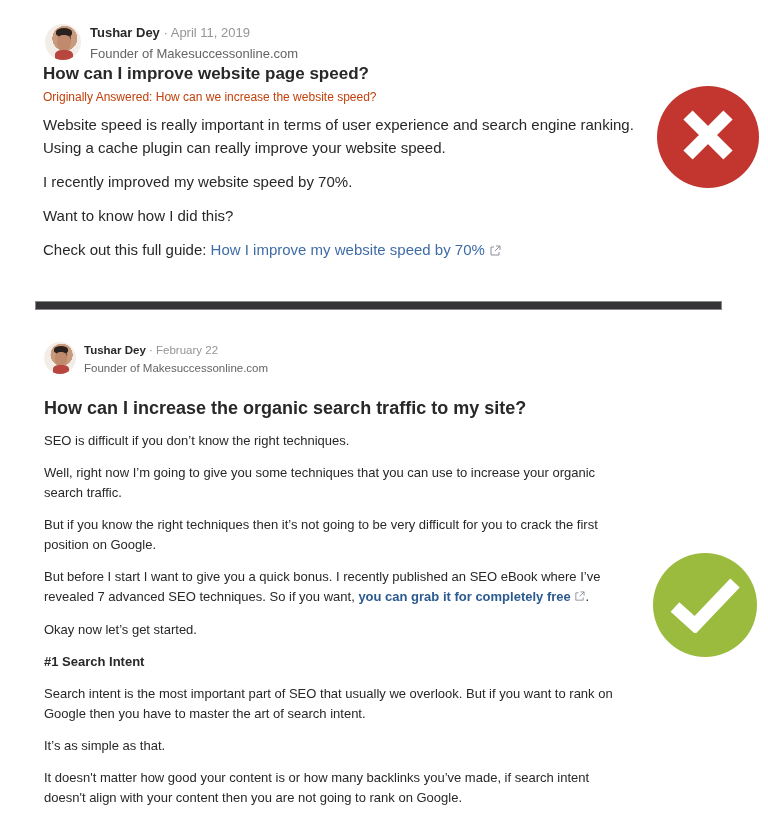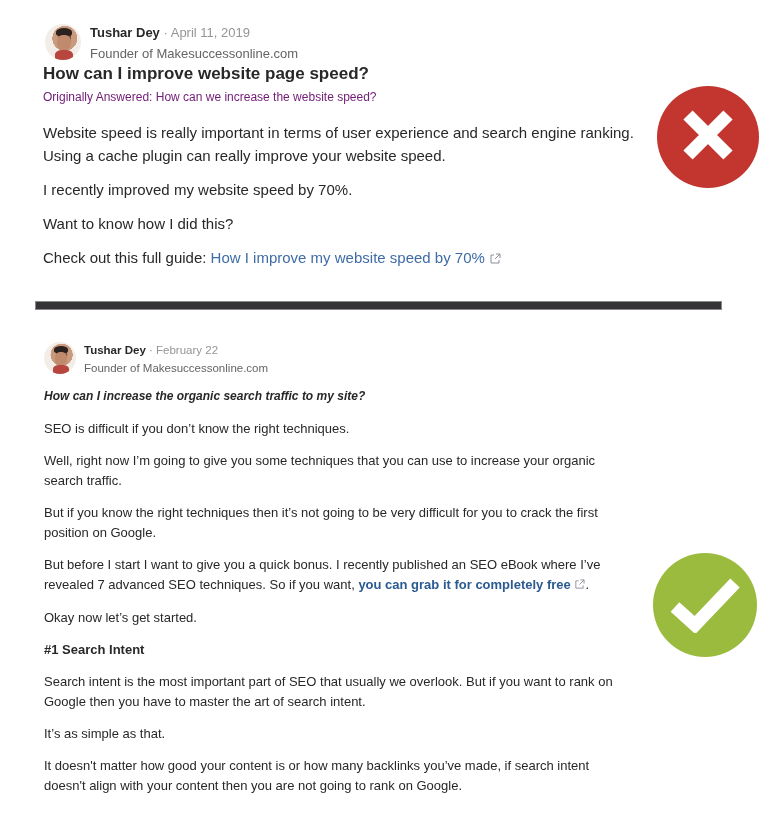--- a/index.html
+++ b/index.html
@@ -28,47 +28,47 @@
       position: absolute; left: 28%; top: 72%; width: 50%; height: 30%;
       background: #b8463e; border-radius: 40% 40% 0 0;
     }
     .author-meta { display: flex; flex-direction: column; }
     .author-line { white-space: nowrap; }
     .author-name { font-weight: bold; color: #282829; }
     .sep, .date { color: #939598; }
     .credential { color: #636466; }
 
     .question { font-weight: bold; color: #282829; }
-    .orig { color: #701a75; }
+    .orig { color: #c2410c; }
     .para { color: #282829; }
     .link { color: #2e69ff; color: #3f6ca6; text-decoration: none; }
     .link-bold { font-weight: bold; color: #2b5a91; }
     .ext-icon { display: inline-block; vertical-align: middle; }
     .section-heading { font-weight: bold; color: #282829; }
 
     
     #answer-top { left: 43px; top: 24px; width: 620px; }
     #answer-top .avatar { width: 36px; height: 36px; margin-left: 2px; margin-right: 9px; }
     #answer-top .author-line { font-size: 13px; line-height: 18px; }
     #answer-top .credential { font-size: 13px; line-height: 18px; margin-top: 3px; }
     #answer-top .question { font-size: 17px; line-height: 20px; margin-top: 1px; }
     #answer-top .orig { font-size: 12px; line-height: 16px; margin-top: 5px; }
     #answer-top .para { font-size: 15px; line-height: 23px; }
-    #answer-top .p1 { margin-top: 16px; }
+    #answer-top .p1 { margin-top: 8px; }
     #answer-top .p2, #answer-top .p3, #answer-top .p4 { margin-top: 11px; }
 
     
     .divider { position: absolute; left: 35px; top: 301px; width: 687px; height: 9px; background: #363437; border: 1px solid #8a8a8a; }
 
     
     #answer-bottom { left: 44px; top: 342px; width: 580px; }
     #answer-bottom .avatar { width: 32px; height: 32px; margin-left: 0; margin-right: 8px; }
     #answer-bottom .author-line { font-size: 11.5px; line-height: 16px; }
     #answer-bottom .credential { font-size: 11.5px; line-height: 16px; margin-top: 2px; }
-    #answer-bottom .question { font-size: 12px; line-height: 17px; margin-top: 12px; font-style: italic; }
+    #answer-bottom .question { font-size: 18px; line-height: 17px; margin-top: 24px; }
     #answer-bottom .para { font-size: 13px; line-height: 20px; }
     #answer-bottom .p1 { margin-top: 14px; }
     #answer-bottom .pn { margin-top: 12px; }
     #answer-bottom .section-heading { font-size: 13px; line-height: 20px; margin-top: 12px; }
 
     
     .badge { position: absolute; border-radius: 50%; display: flex; align-items: center; justify-content: center; }
     #badge-wrong { left: 657px; top: 86px; width: 102px; height: 102px; background: #c2362f; }
     #badge-right { left: 653px; top: 553px; width: 104px; height: 104px; background: #9bbb3f; }
   </style>

